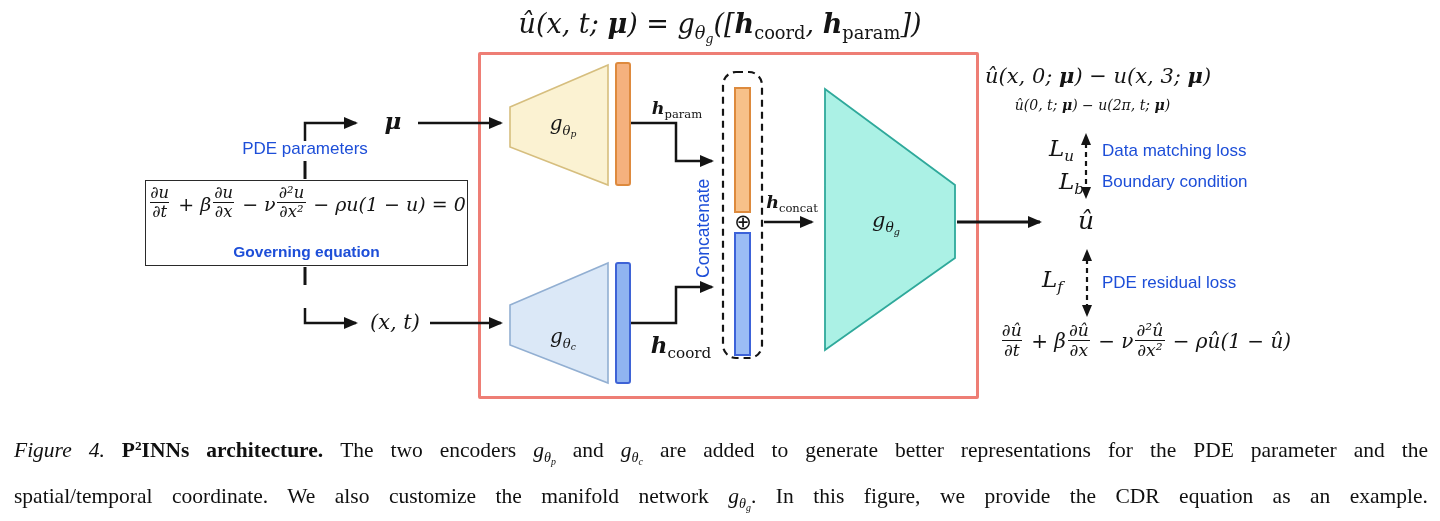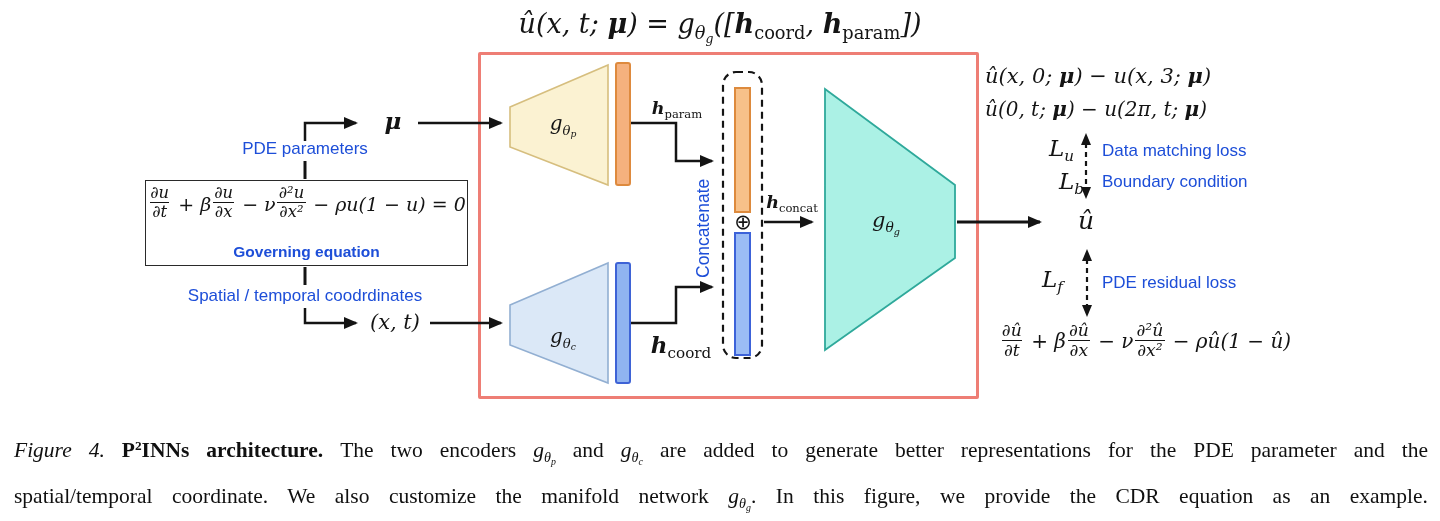--- a/index.html
+++ b/index.html
@@ -89,36 +89,35 @@
   <div class="lbl math ctr z2" style="left:480px;top:8px;width:480px;font-size:27px;"><span class="">û(x, t; </span><span class="bld">μ</span><span class="">) = g</span><span class="sub1">θ</span><span class="sub2">g</span><span class="">([</span><span class="bld">h</span><span class="sub1 rm">coord</span><span class="">, </span><span class="bld">h</span><span class="sub1 rm">param</span><span class="">])</span></div>
 
   <div class="lbl sans ctr z2" style="left:215px;top:139px;width:180px;font-size:17px;">PDE parameters</div>
   <div class="lbl math ctr z2" style="left:373px;top:107px;width:40px;font-size:23px;"><span class="bld">μ</span></div>
 
   <div id="govbox">
     <span class="math eqrow"><span class="frac"><span class="num">∂u</span><span class="den">∂t</span></span><span class=""> + β</span><span class="frac"><span class="num">∂u</span><span class="den">∂x</span></span><span class=""> − ν</span><span class="frac"><span class="num">∂²u</span><span class="den">∂x²</span></span><span class=""> − ρu(1 − u) = 0</span></span>
     <span id="govlabel" class="sans">Governing equation</span>
   </div>
 
-  <div class="lbl sans ctr z2" style="left:165px;top:286px;width:280px;font-size:17px;">Spatial / temporal coodrdinates</div>
   <div class="lbl math ctr z2" style="left:364px;top:310px;width:62px;font-size:21px;"><span class="">(x, t)</span></div>
 
   <div class="lbl math ctr z2" style="left:523px;top:111px;width:80px;font-size:20px;"><span class="">g</span><span class="sub1">θ</span><span class="sub2">p</span></div>
   <div class="lbl math ctr z2" style="left:523px;top:309px;width:80px;font-size:20px;margin-top:15px;"><span class="">g</span><span class="sub1">θ</span><span class="sub2">c</span></div>
   <div class="lbl math ctr z2" style="left:846px;top:208px;width:80px;font-size:21px;"><span class="">g</span><span class="sub1">θ</span><span class="sub2">g</span></div>
 
   <div class="lbl math ctr z2" style="left:632px;top:98px;width:90px;font-size:17.5px;"><span class="bld">h</span><span class="sub1 rm">param</span></div>
   <div class="lbl math ctr z2" style="left:636px;top:331px;width:90px;font-size:23px;"><span class="bld">h</span><span class="sub1 rm">coord</span></div>
   <div class="lbl math ctr z2" style="left:747px;top:192px;width:90px;font-size:17.5px;"><span class="bld">h</span><span class="sub1 rm">concat</span></div>
 
   <div class="lbl sans vert z2" style="left:693px;top:166px;height:112px;font-size:17.5px;">Concatenate</div>
   <div class="lbl ctr z2" style="left:731px;top:210px;width:24px;font-size:21px;font-family:'DejaVu Sans',sans-serif;">⊕</div>
 
   <div class="lbl math ctr z2" style="left:985px;top:63px;width:215px;font-size:21px;"><span class="">û(x, 0; </span><span class="bld">μ</span><span class="">) − u(x, 3; </span><span class="bld">μ</span><span class="">)</span></div>
-  <div class="lbl math ctr z2" style="left:985px;top:97px;width:215px;font-size:20px;"><span class="">û(0, t; </span><span class="bld">μ</span><span class="">) − u(2π, t; </span><span class="bld">μ</span><span class="">)</span></div>
+  <div class="lbl math ctr z2" style="left:985px;top:97px;width:215px;font-size:14px;"><span class="">û(0, t; </span><span class="bld">μ</span><span class="">) − u(2π, t; </span><span class="bld">μ</span><span class="">)</span></div>
 
   <div class="lbl math z2" style="left:1049px;top:135px;font-size:23px;text-align:center;"><span class="">L</span><span class="sub1">u</span></div>
   <div class="lbl math z2" style="left:1059px;top:168px;font-size:23px;"><span class="">L</span><span class="sub1">b</span></div>
   <div class="lbl sans z2" style="left:1102px;top:141px;font-size:17px;">Data matching loss</div>
   <div class="lbl sans z2" style="left:1102px;top:172px;font-size:17px;">Boundary condition</div>
 
   <div class="lbl math ctr z2" style="left:1068px;top:206px;width:36px;font-size:25px;"><span class="">û</span></div>
 
   <div class="lbl math z2" style="left:1042px;top:266px;font-size:23px;"><span class="">L</span><span class="sub1">f</span></div>
   <div class="lbl sans z2" style="left:1102px;top:273px;font-size:17px;">PDE residual loss</div>

